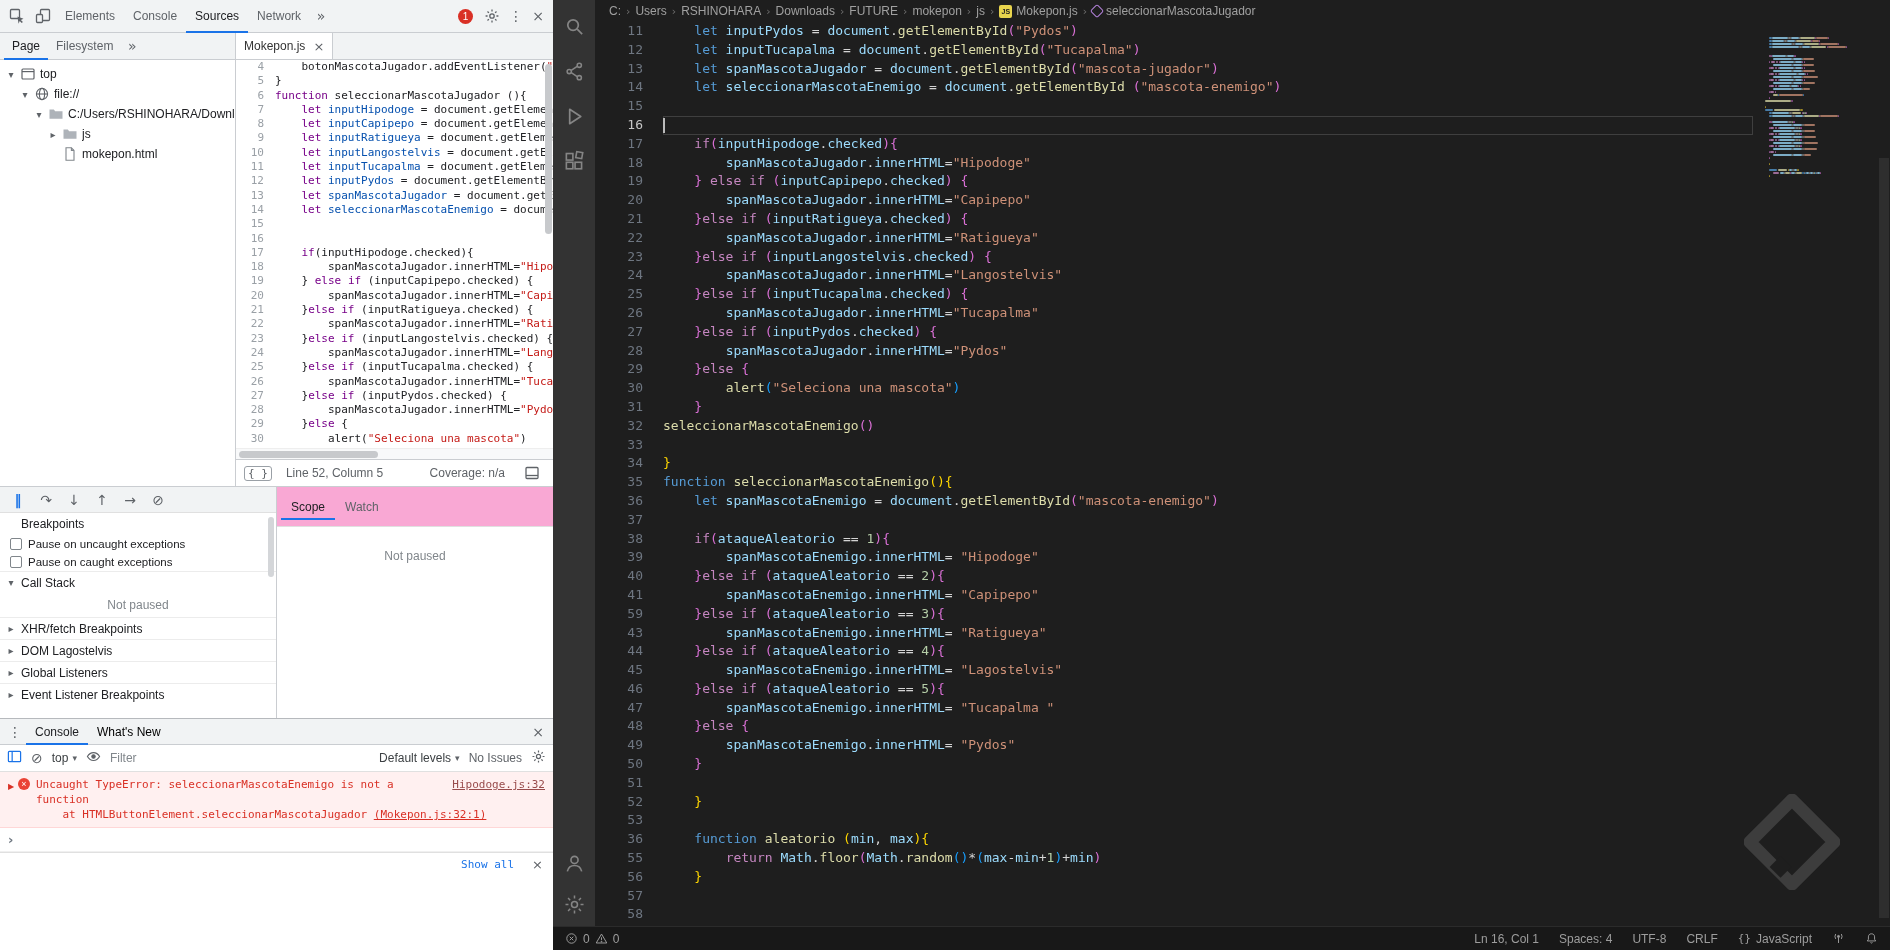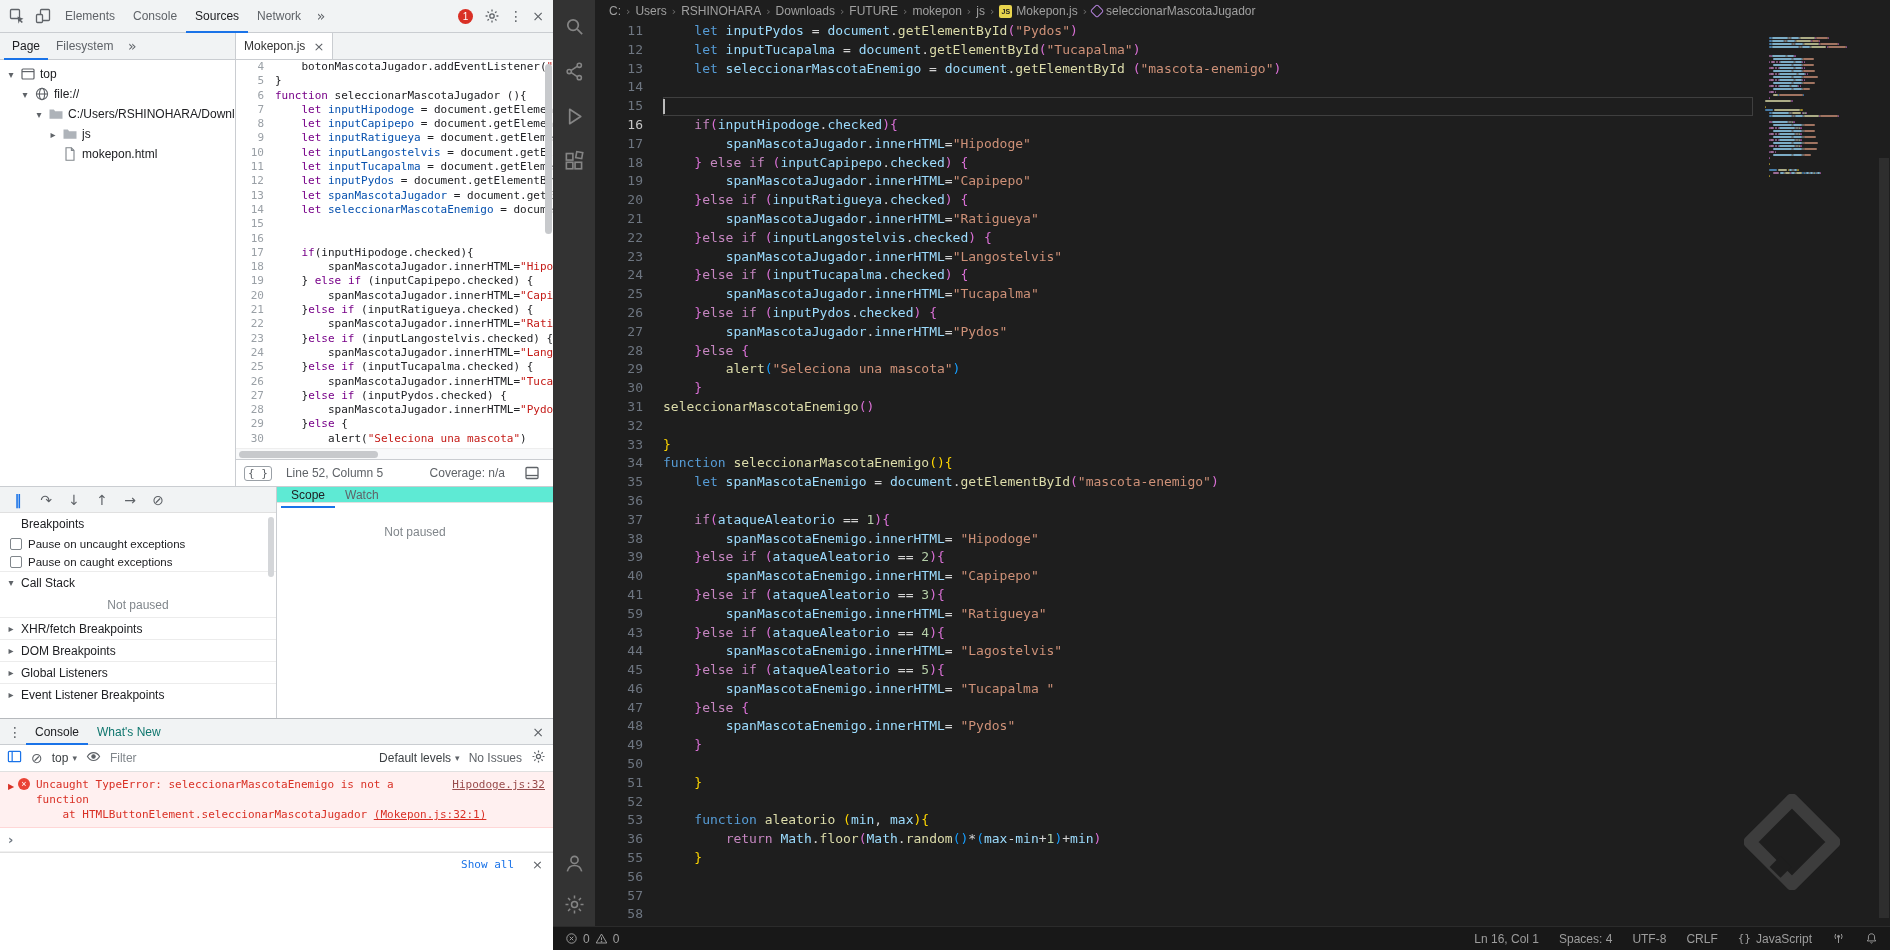--- a/index.html
+++ b/index.html
@@ -60,29 +60,29 @@
   .dbg-btn.blue{color:#1a73e8;font-weight:bold;}
   .dbg-sections{flex:1;overflow:hidden;}
   .dbg-header{height:22px;display:flex;align-items:center;gap:5px;padding:0 6px;border-top:1px solid #ececec;color:#202124;}
   .dbg-header:first-child{border-top:none;}
   .dbg-chev{width:10px;font-size:10px;color:#5f6368;text-align:center;}
   .dbg-check{height:18px;display:flex;align-items:center;gap:6px;padding:0 8px 0 10px;color:#202124;font-size:11.5px;}
   .cbox{width:12px;height:12px;border:1px solid #80868b;border-radius:2px;background:#fff;flex-shrink:0;}
   .dbg-info{height:24px;display:flex;align-items:center;justify-content:center;color:#80868b;}
   .dbg-vsb{position:absolute;right:2px;top:30px;width:6px;height:60px;background:#d4d6d9;border-radius:3px;}
   .dbg-right{flex:1;display:flex;flex-direction:column;}
-  .scope-tabs{height:16px;background:#5eead4;border-bottom:1px solid #e0e0e0;display:flex;align-items:center;padding:0 4px;}
+  .scope-tabs{height:40px;background:#f9a8d4;border-bottom:1px solid #e0e0e0;display:flex;align-items:center;padding:0 4px;}
   .scope-tab{padding:0 10px;height:26px;display:flex;align-items:center;color:#5f6368;}
   .scope-tab.selected{color:#202124;box-shadow:inset 0 -2px 0 #1a73e8;}
   .not-paused{padding-top:22px;text-align:center;color:#80868b;}
 
   
   .dt-drawer{position:absolute;top:718px;left:0;width:553px;height:232px;border-top:1px solid #b6b9bd;background:#fff;display:flex;flex-direction:column;}
   .cons-tabs{height:26px;background:#f1f3f4;border-bottom:1px solid #cacdd1;display:flex;align-items:center;padding:0 4px;}
-  .cons-tab{padding:0 9px;height:26px;display:flex;align-items:center;color:#0f766e;}
+  .cons-tab{padding:0 9px;height:26px;display:flex;align-items:center;color:#000000;}
   .cons-tab.selected{color:#202124;box-shadow:inset 0 -2px 0 #1a73e8;}
   .cons-toolbar{height:27px;border-bottom:1px solid #e0e0e0;display:flex;align-items:center;padding:0 7px;gap:9px;color:#5f6368;}
   .cons-toolbar svg{width:15px;height:15px;}
   .dd{display:flex;align-items:center;gap:4px;color:#3c4043;}
   .dd .car{font-size:9px;color:#5f6368;}
   .filter-input{border:none;outline:none;font-size:12px;color:#202124;width:150px;font-family:"Liberation Sans",sans-serif;background:transparent;}
   .filter-input::placeholder{color:#80868b;}
   .cons-msgs{flex:1;position:relative;font-family:"DejaVu Sans Mono",monospace;font-size:11px;line-height:15px;}
   .cons-error{position:relative;background:#fff0f0;border-bottom:1px solid #ffd7d7;padding:5px 86px 5px 36px;color:#d93025;}
   .err-exp{position:absolute;left:8px;top:7px;font-size:8px;color:#d93025;}
@@ -345,21 +345,21 @@
               <span class="dbg-chev glyph">▾</span>
               <span>Call Stack</span>
             </div>
             <div class="dbg-info">Not paused</div>
             <div class="dbg-header">
               <span class="dbg-chev glyph">▸</span>
               <span>XHR/fetch Breakpoints</span>
             </div>
             <div class="dbg-header">
               <span class="dbg-chev glyph">▸</span>
-              <span>DOM Breakpoints</span>
+              <span>DOM Lagostelvis</span>
             </div>
             <div class="dbg-header">
               <span class="dbg-chev glyph">▸</span>
               <span>Global Listeners</span>
             </div>
             <div class="dbg-header">
               <span class="dbg-chev glyph">▸</span>
               <span>Event Listener Breakpoints</span>
             </div>
           </div>
@@ -566,20 +566,21 @@
             <div class="ln">53</div>
             <div class="ln">36</div>
             <div class="ln">55</div>
             <div class="ln">56</div>
             <div class="ln">57</div>
             <div class="ln">58</div>
           </div>
         <div class="vs-codecol" id="vsCode">
             <div class="cl"><span class="tk-d">    </span><span class="tk-k">let</span><span class="tk-v"> inputPydos</span><span class="tk-d"> = </span><span class="tk-v">document</span><span class="tk-d">.</span><span class="tk-f">getElementById</span><span class="tk-b2">(</span><span class="tk-s">"Pydos"</span><span class="tk-b2">)</span></div>
             <div class="cl"><span class="tk-d">    </span><span class="tk-k">let</span><span class="tk-v"> inputTucapalma</span><span class="tk-d"> = </span><span class="tk-v">document</span><span class="tk-d">.</span><span class="tk-f">getElementById</span><span class="tk-b2">(</span><span class="tk-s">"Tucapalma"</span><span class="tk-b2">)</span></div>
+            <div class="cl"><span class="tk-d">    </span><span class="tk-k">let</span><span class="tk-v"> spanMascotaJugador</span><span class="tk-d"> = </span><span class="tk-v">document</span><span class="tk-d">.</span><span class="tk-f">getElementById</span><span class="tk-b2">(</span><span class="tk-s">"mascota-jugador"</span><span class="tk-b2">)</span></div>
             <div class="cl"><span class="tk-d">    </span><span class="tk-k">let</span><span class="tk-v"> seleccionarMascotaEnemigo</span><span class="tk-d"> = </span><span class="tk-v">document</span><span class="tk-d">.</span><span class="tk-f">getElementById</span><span class="tk-d"> </span><span class="tk-b2">(</span><span class="tk-s">"mascota-enemigo"</span><span class="tk-b2">)</span></div>
             <div class="cl"></div>
             <div class="cl cursor-line"><span class="caret"></span></div>
             <div class="cl"><span class="tk-d">    </span><span class="tk-c">if</span><span class="tk-b2">(</span><span class="tk-v">inputHipodoge</span><span class="tk-d">.</span><span class="tk-v">checked</span><span class="tk-b2">)</span><span class="tk-b2">{</span></div>
             <div class="cl"><span class="tk-d">        </span><span class="tk-v">spanMascotaJugador</span><span class="tk-d">.</span><span class="tk-v">innerHTML</span><span class="tk-d">=</span><span class="tk-s">"Hipodoge"</span></div>
             <div class="cl"><span class="tk-d">    </span><span class="tk-b2">}</span><span class="tk-d"> </span><span class="tk-c">else</span><span class="tk-d"> </span><span class="tk-c">if</span><span class="tk-d"> </span><span class="tk-b2">(</span><span class="tk-v">inputCapipepo</span><span class="tk-d">.</span><span class="tk-v">checked</span><span class="tk-b2">)</span><span class="tk-d"> </span><span class="tk-b2">{</span></div>
             <div class="cl"><span class="tk-d">        </span><span class="tk-v">spanMascotaJugador</span><span class="tk-d">.</span><span class="tk-v">innerHTML</span><span class="tk-d">=</span><span class="tk-s">"Capipepo"</span></div>
             <div class="cl"><span class="tk-d">    </span><span class="tk-b2">}</span><span class="tk-c">else</span><span class="tk-d"> </span><span class="tk-c">if</span><span class="tk-d"> </span><span class="tk-b2">(</span><span class="tk-v">inputRatigueya</span><span class="tk-d">.</span><span class="tk-v">checked</span><span class="tk-b2">)</span><span class="tk-d"> </span><span class="tk-b2">{</span></div>
             <div class="cl"><span class="tk-d">        </span><span class="tk-v">spanMascotaJugador</span><span class="tk-d">.</span><span class="tk-v">innerHTML</span><span class="tk-d">=</span><span class="tk-s">"Ratigueya"</span></div>
             <div class="cl"><span class="tk-d">    </span><span class="tk-b2">}</span><span class="tk-c">else</span><span class="tk-d"> </span><span class="tk-c">if</span><span class="tk-d"> </span><span class="tk-b2">(</span><span class="tk-v">inputLangostelvis</span><span class="tk-d">.</span><span class="tk-v">checked</span><span class="tk-b2">)</span><span class="tk-d"> </span><span class="tk-b2">{</span></div>

